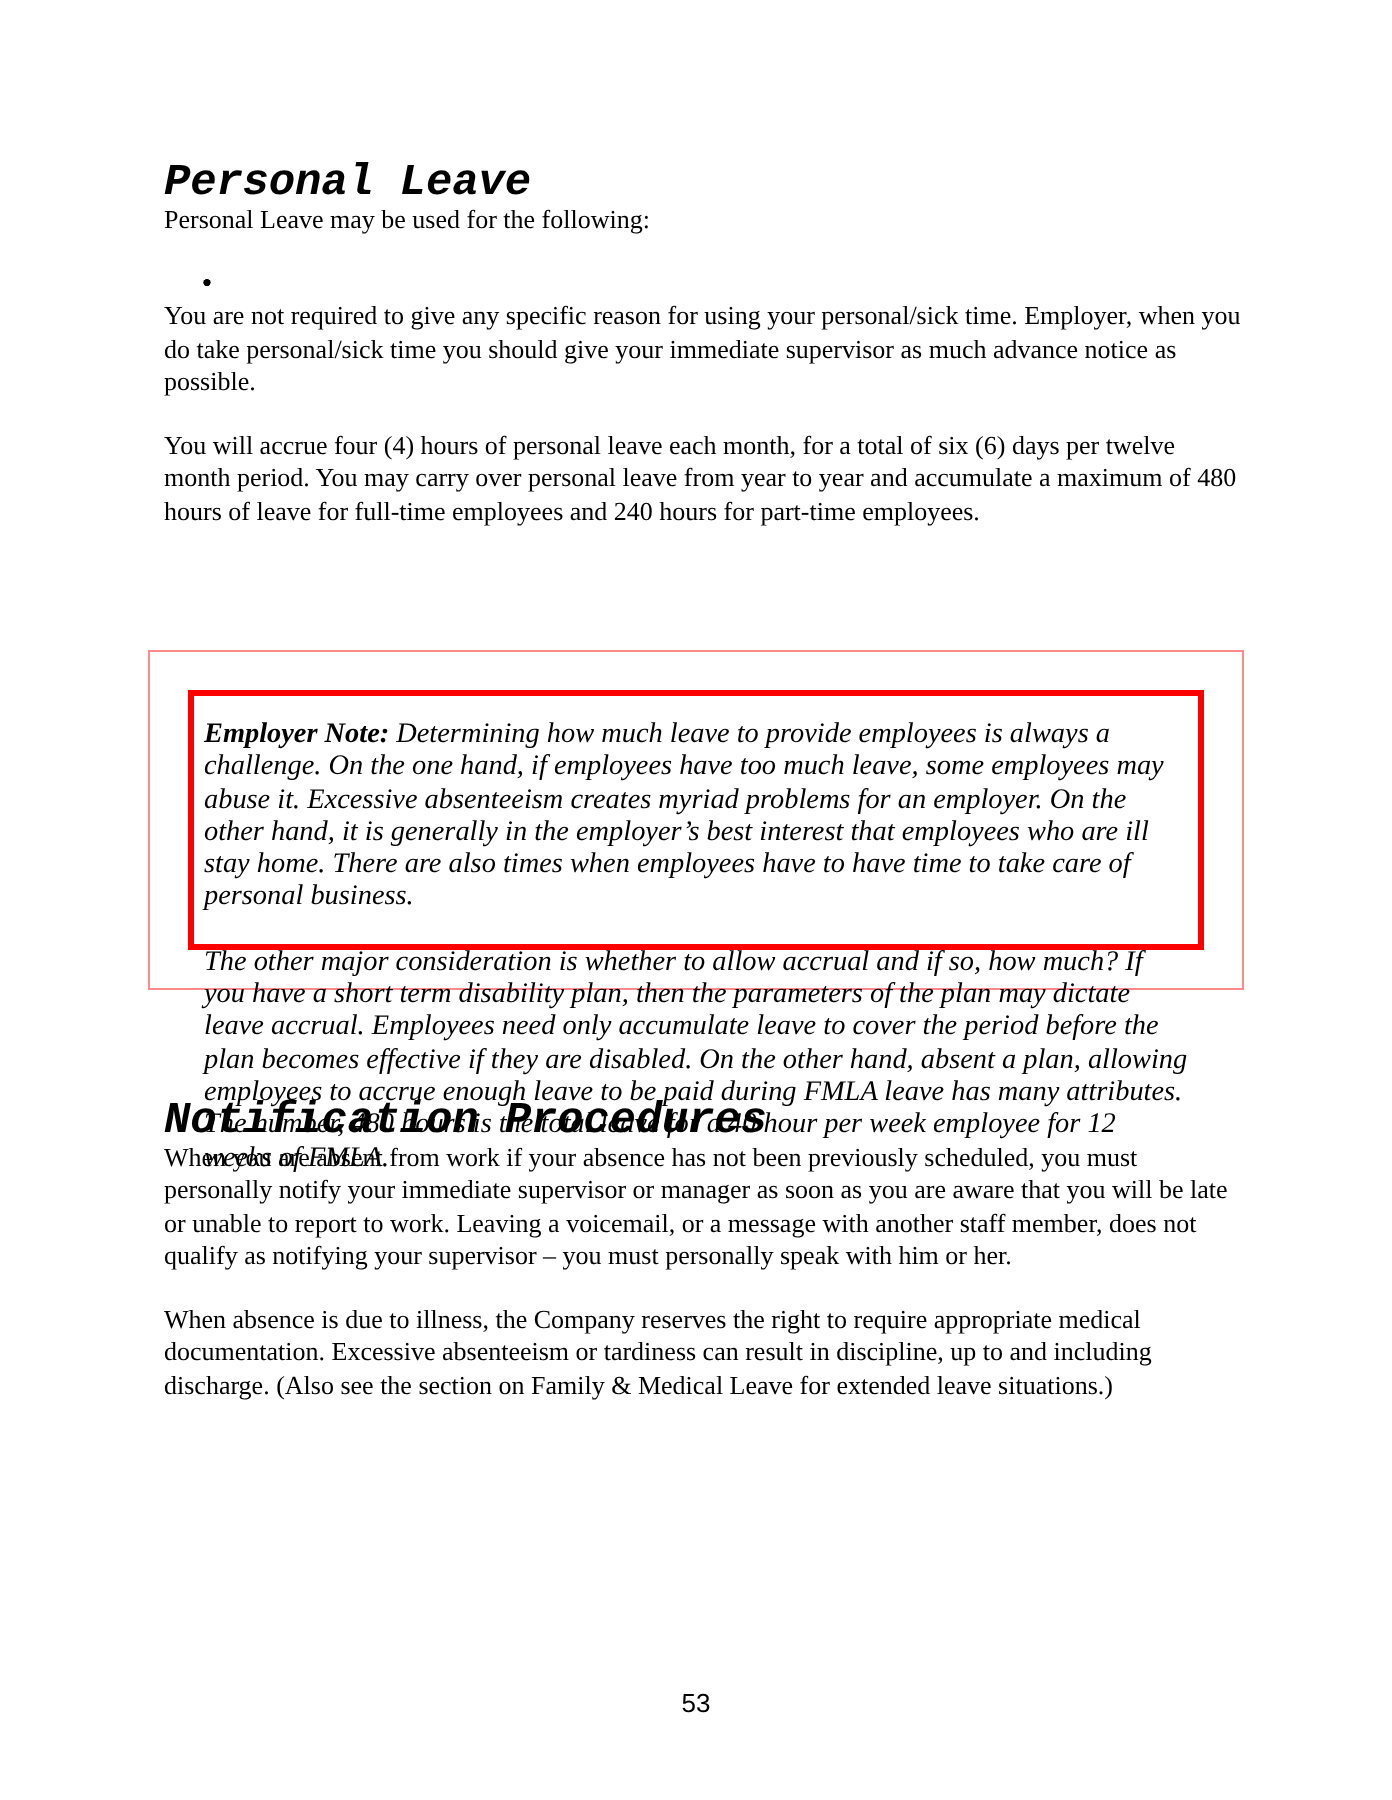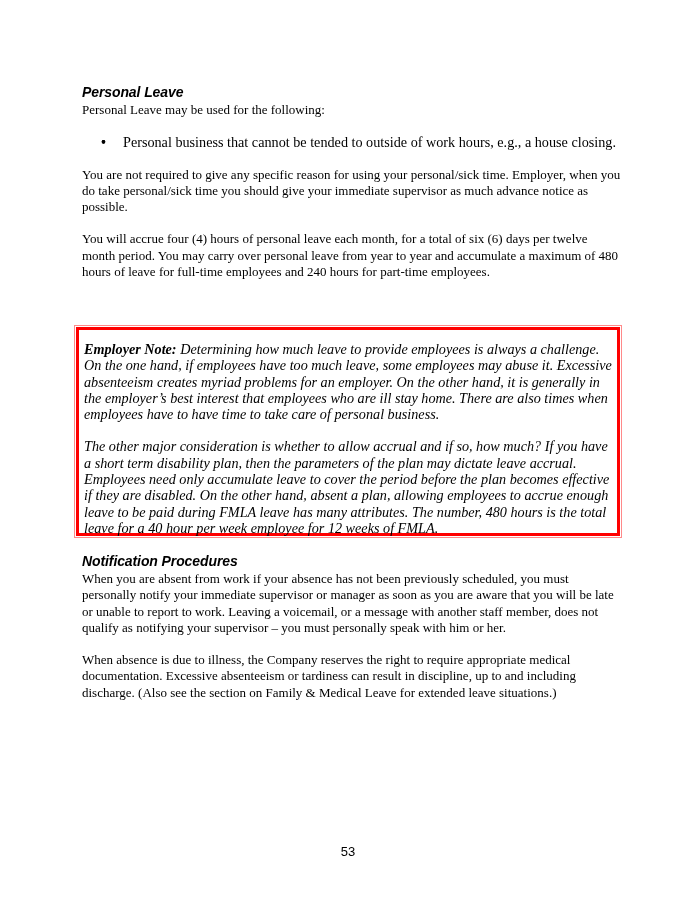--- a/index.html
+++ b/index.html
@@ -1,38 +1,38 @@
 <!DOCTYPE html>
 <html><head>
 <meta charset="utf-8">
 <style>
   html, body { margin: 0; padding: 0; background: #ffffff; }
   body { width: 696px; height: 900px; position: relative; overflow: hidden; color: #000; }
   .page { position: absolute; left: 0; top: 0; width: 696px; height: 900px; }
   h2.section-heading {
-    font-family: Liberation Sans, sans-serif;
+    font-family: Liberation Mono, monospace;
     font-weight: bold; font-style: italic;
-    font-size: 14px; margin: 0; line-height: 20px; letter-spacing: -0.1px;
+    font-size: 22px; margin: 0; line-height: 20px; letter-spacing: -0.1px;
   }
   p.body-text {
     font-family: "Liberation Serif", serif;
     font-size: 13px; line-height: 16.3px; margin: 0;
   }
   ul.bullets {
     list-style: none; margin: 16px 0 0 0; padding: 0;
     font-family: "Liberation Serif", serif; font-size: 14.2px; line-height: 16.3px;
   }
   ul.bullets li { position: relative; padding-left: 41px; }
   ul.bullets li .bullet { position: absolute; left: 19px; top: 0; }
   .gap { height: 16px; }
   .note-box {
-    position: absolute; left: 74px; top: 325px; width: 548px; height: 213px;
+    position: absolute; left: 74px; top: 325px; width: 548px; height: 170px;
     box-sizing: border-box;
     border: 1px solid #ff8a8a;
-    padding: 1px;
+    padding: 19px;
   }
   .note-inner {
     box-sizing: border-box; width: 100%; height: 100%;
     border: 3px solid #ff0000;
     padding: 11px 5px 0 5px;
     font-family: "Liberation Serif", serif; font-style: italic;
     font-size: 14.2px; line-height: 16.3px;
   }
   .note-inner p { margin: 0; }
   .note-inner .label { font-weight: bold; }
@@ -47,21 +47,21 @@
 <body>
 
 <div class="page">
 
   <section id="sec1">
     <h2 class="section-heading">Personal Leave</h2>
     <p class="body-text">Personal Leave may be used for the following:</p>
     <ul class="bullets">
       <li><span class="bullet">•</span></li>
       <li><span class="bullet">•</span></li>
-      <li><span class="bullet">•</span><span>Personal business that cannot be tended to outside of work hours, e.g., a house closing.</span></li>
+      <li><span class="bullet">•</span></li>
     </ul>
     <div class="gap"></div>
     <p class="body-text">You are not required to give any specific reason for using your personal/sick time.  Employer, when you do take personal/sick time you should give your immediate supervisor as much advance notice as possible.</p>
     <div class="gap"></div>
     <p class="body-text">You will accrue four (4) hours of personal leave each month, for a total of six (6) days per twelve month period.  You may carry over personal leave from year to year and accumulate a maximum of 480 hours of leave for full-time employees and 240 hours for part-time employees.</p>
   </section>
 
   <div class="note-box">
     <div class="note-inner">
       <p><span class="label">Employer Note:</span><span> Determining how much leave to provide employees is always a challenge.  On the one hand, if employees have too much leave, some employees may abuse it.  Excessive absenteeism creates myriad problems for an employer.  On the other hand, it is generally in the employer’s best interest that employees who are ill stay home.  There are also times when employees have to have time to take care of personal business.</span></p>

